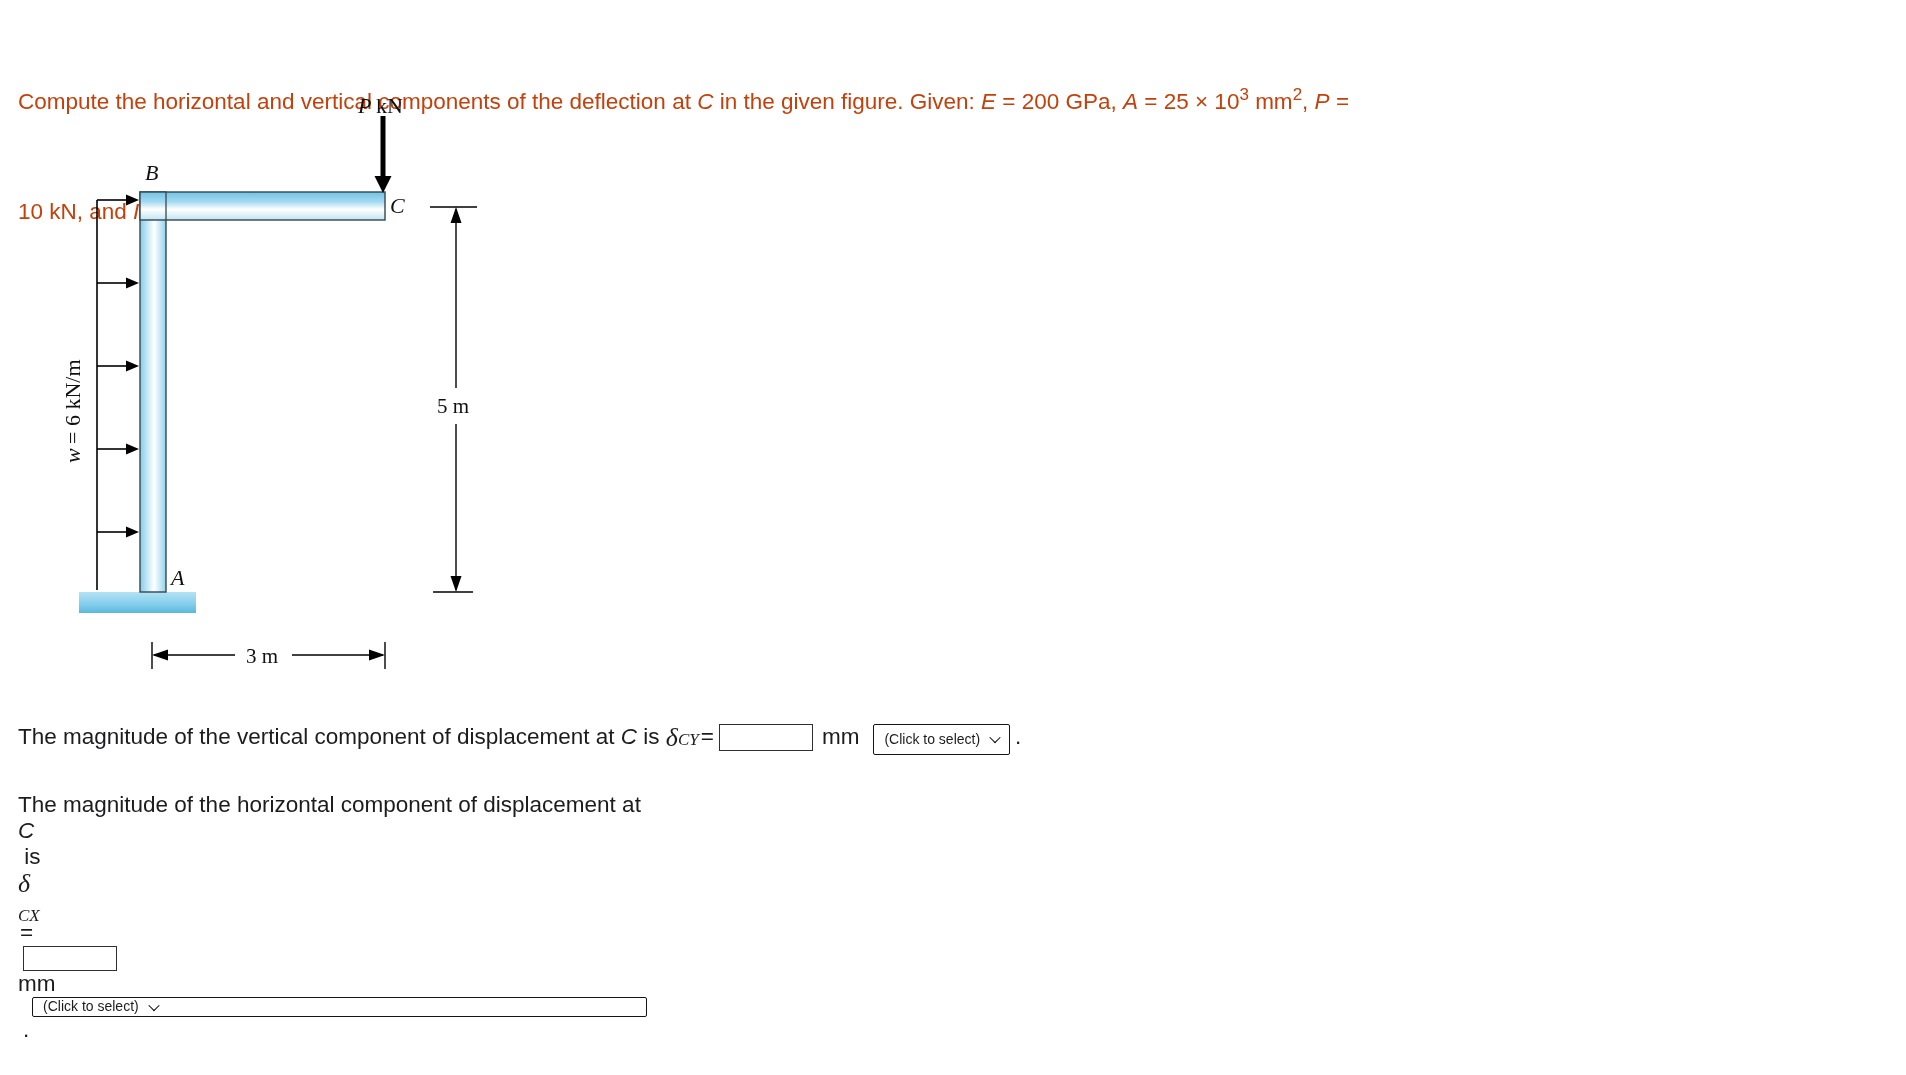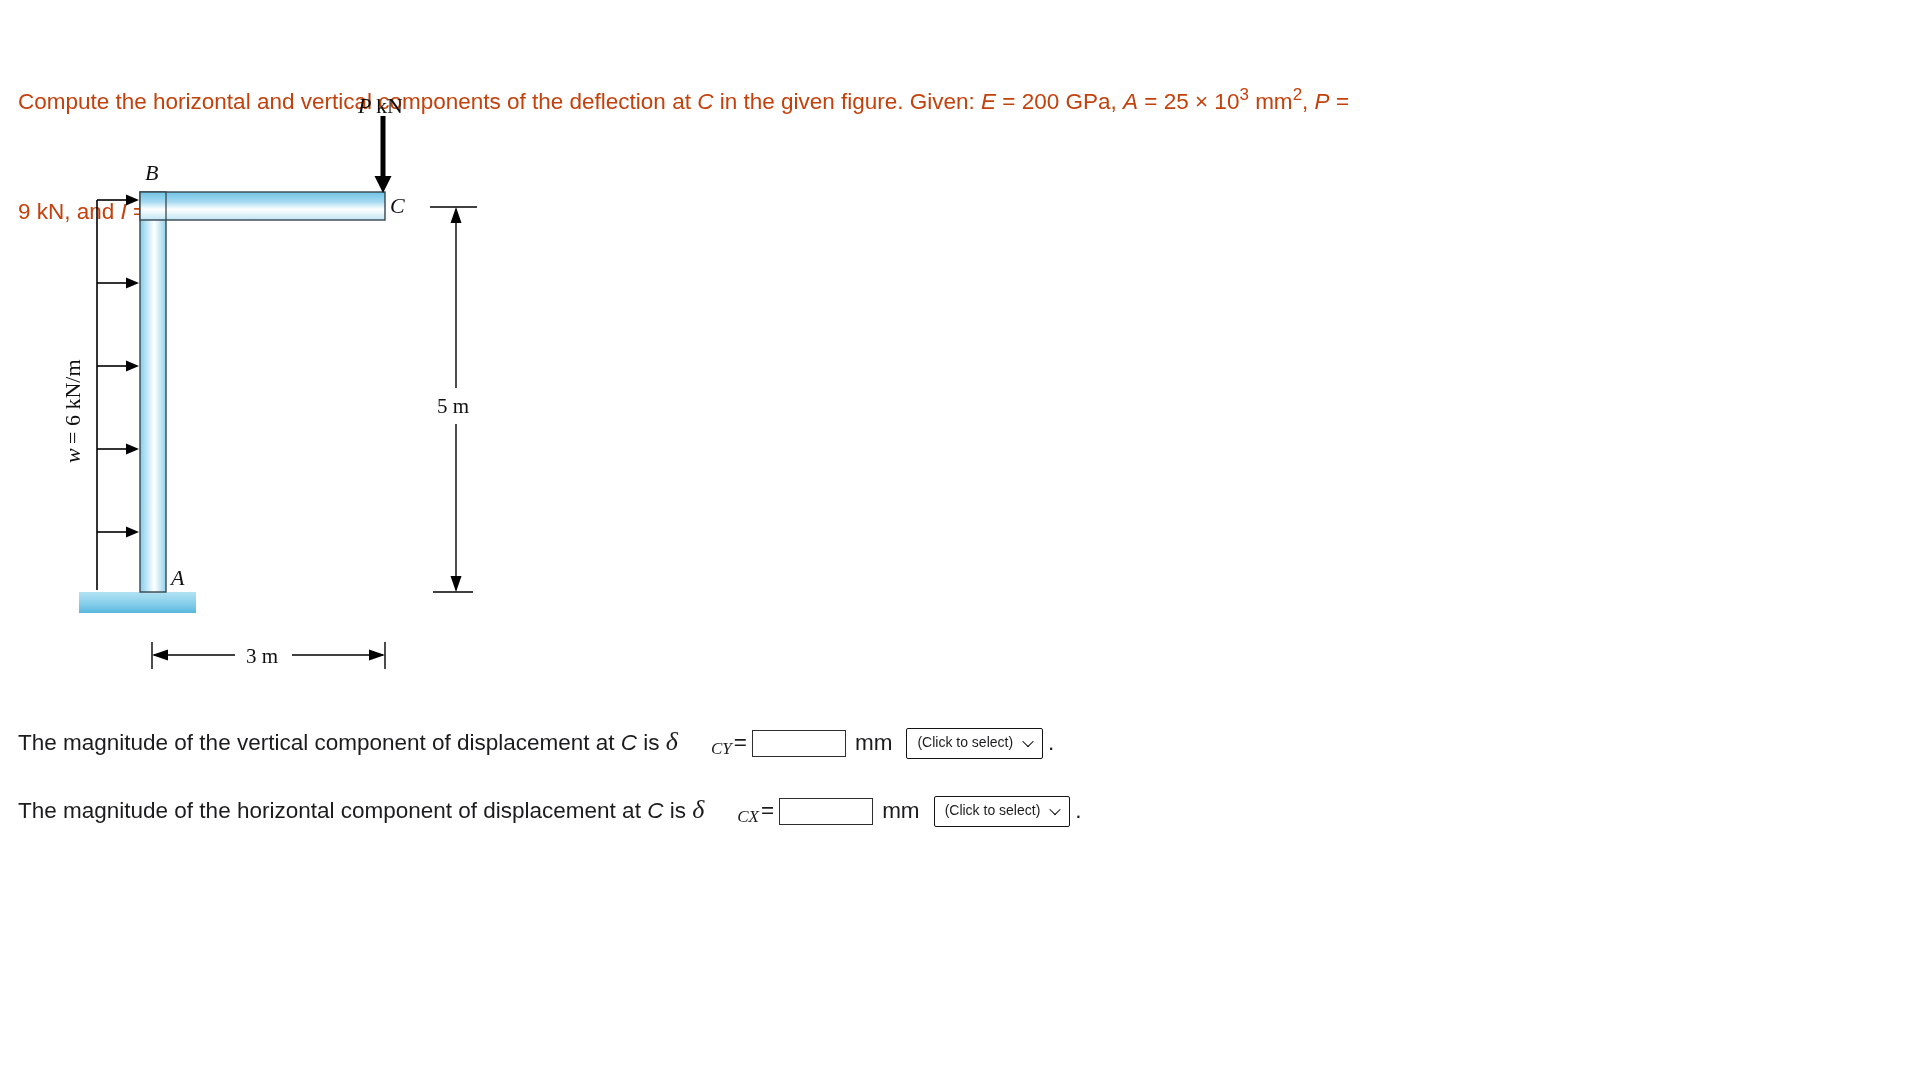--- a/index.html
+++ b/index.html
@@ -20,27 +20,27 @@
 
   
   .figure-svg { position:absolute; left:0; top:0; }
   .fig-label { font-family:"Liberation Serif", serif; font-size:22px; fill:#101010; }
   .fig-italic { font-style:italic; }
   .fig-dim { font-family:"Liberation Serif", serif; font-size:21px; fill:#101010; }
   .member { stroke:#37474f; stroke-width:1.4; }
 
   
   .answer-row {
-    position:absolute; left:18px; display:flex; align-items:center;
+    position:absolute; left:18px; display:flex; 
     font-size:22.5px; white-space:pre; height:38px;
   }
   .row-vertical { top:724px; }
-  .row-horizontal { top:792px; }
+  .row-horizontal { top:792px;flex-direction:column; }
   .delta { font-family:"Liberation Serif", serif; font-style:italic; font-size:26px; transform:translateY(-1px); }
-  .delta-sub { font-family:"Liberation Serif", serif; font-style:italic; font-size:17px; transform:translateY(6px);margin-left:33px; }
+  .delta-sub { font-family:"Liberation Serif", serif; font-style:italic; font-size:17px; transform:translateY(6px); }
   .eq { margin-left:2px; }
   .ans-input {
     width:94px; height:27px; border:1.3px solid #2f2f2f; background:#fff;
     margin:0 9px 0 5px; font-size:20px; padding:0 5px;
   }
   .select {
     display:flex; align-items:center; margin-left:14px; height:31px;
     border:1.6px solid #141414; border-radius:2px; background:#fff;
     padding:0 10px 2px 10px; font-size:14px; cursor:pointer;
   }
@@ -51,21 +51,21 @@
   }
   .period { margin-left:5px; }
 </style>
 </head>
 <body>
 
 <div class="page">
 
   <div class="problem">
     <div class="problem-line"><span>Compute the horizontal and vertical components of the deflection at </span><span class="var">C</span><span> in the given figure. Given: </span><span class="var">E</span><span> = 200 GPa, </span><span class="var">A</span><span> = 25 × 10</span><span class="sup">3</span><span> mm</span><span class="sup">2</span><span>, </span><span class="var">P</span><span> =</span></div>
-    <div class="problem-line"><span>9 kN, and </span><span class="var">I</span><span> = 240 × 10</span><span class="sup">6</span><span> mm</span><span class="sup">4</span><span>.</span></div>
+    <div class="problem-line"><span>10 kN, and </span><span class="var">I</span><span> = 240 × 10</span><span class="sup">6</span><span> mm</span><span class="sup">4</span><span>.</span></div>
   </div>
 
   <svg class="figure-svg" width="520" height="700" viewBox="0 0 520 700">
     <defs>
       <linearGradient id="colGrad" x1="0" y1="0" x2="1" y2="0">
         <stop offset="0" stop-color="#85cce9"></stop>
         <stop offset="0.3" stop-color="#c8e9f7"></stop>
         <stop offset="0.55" stop-color="#ffffff"></stop>
         <stop offset="0.8" stop-color="#c2e6f5"></stop>
         <stop offset="1" stop-color="#8fd2ee"></stop>

